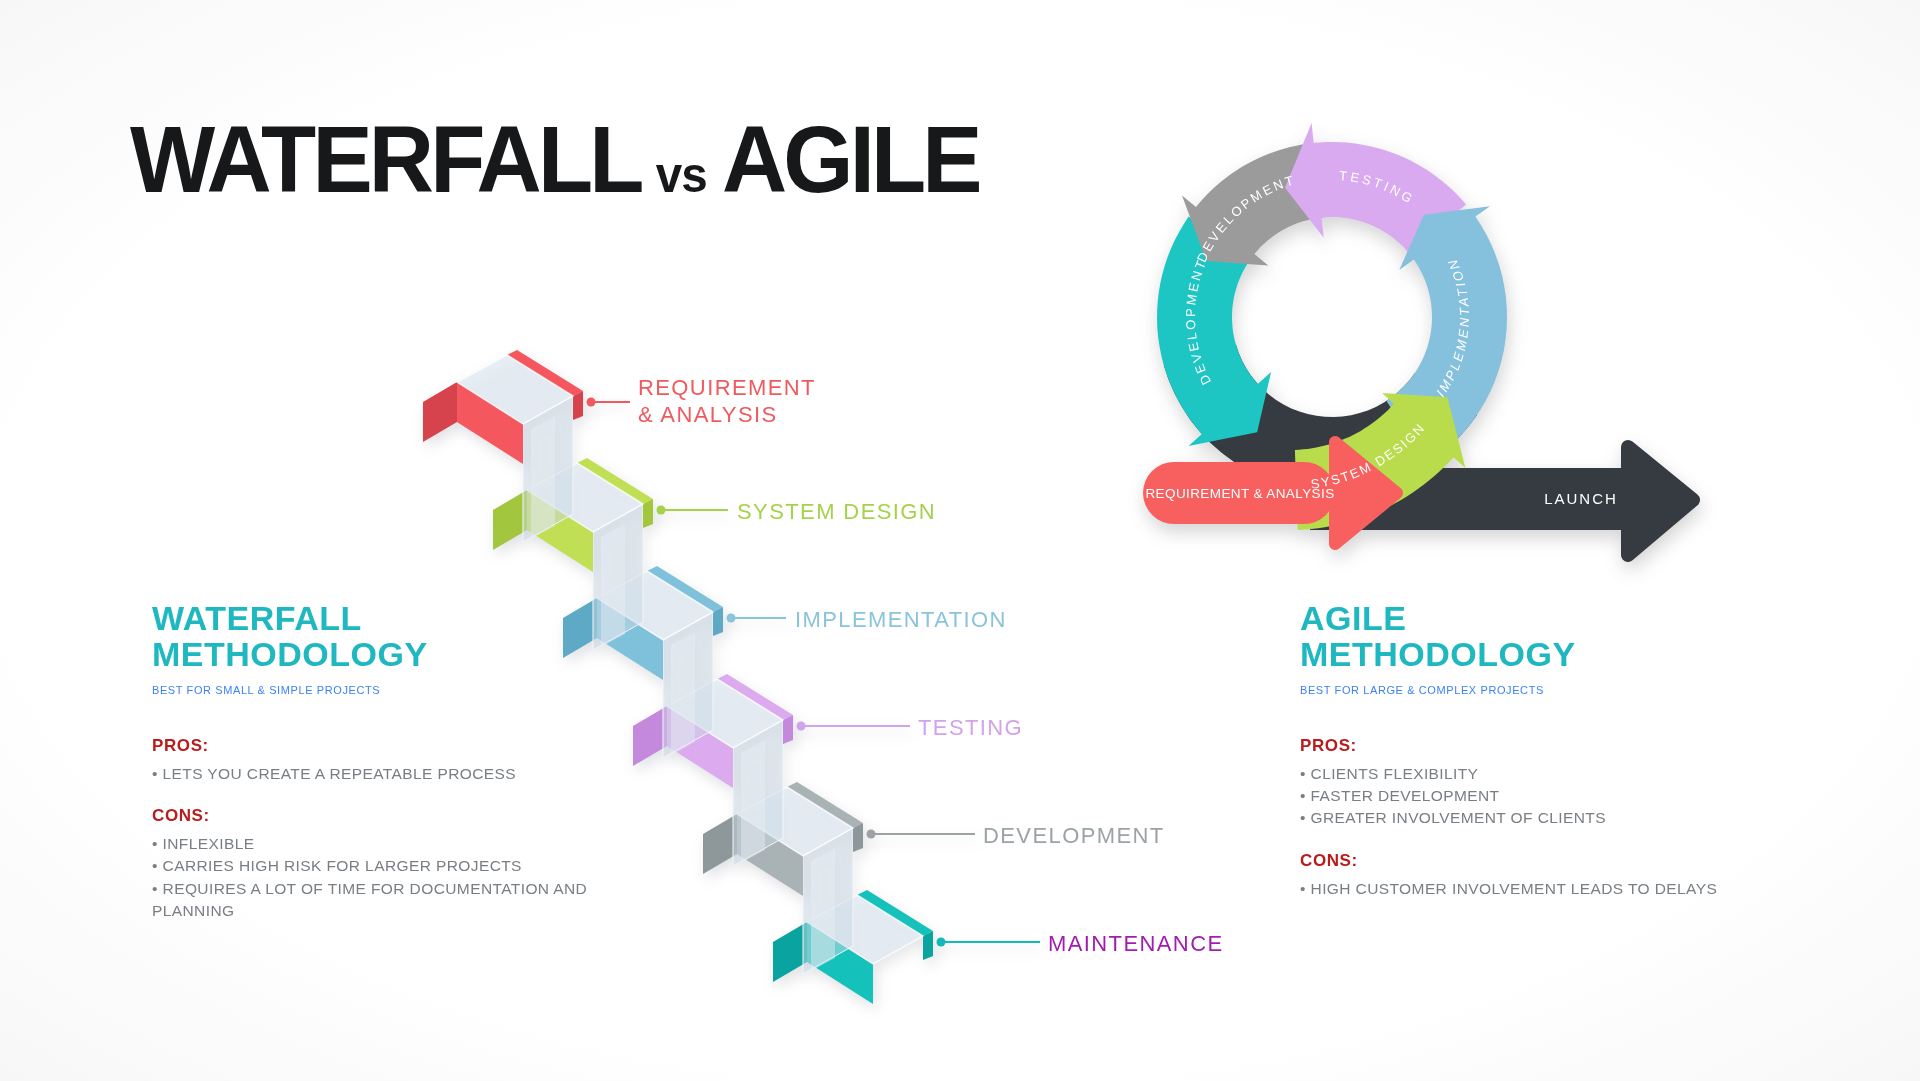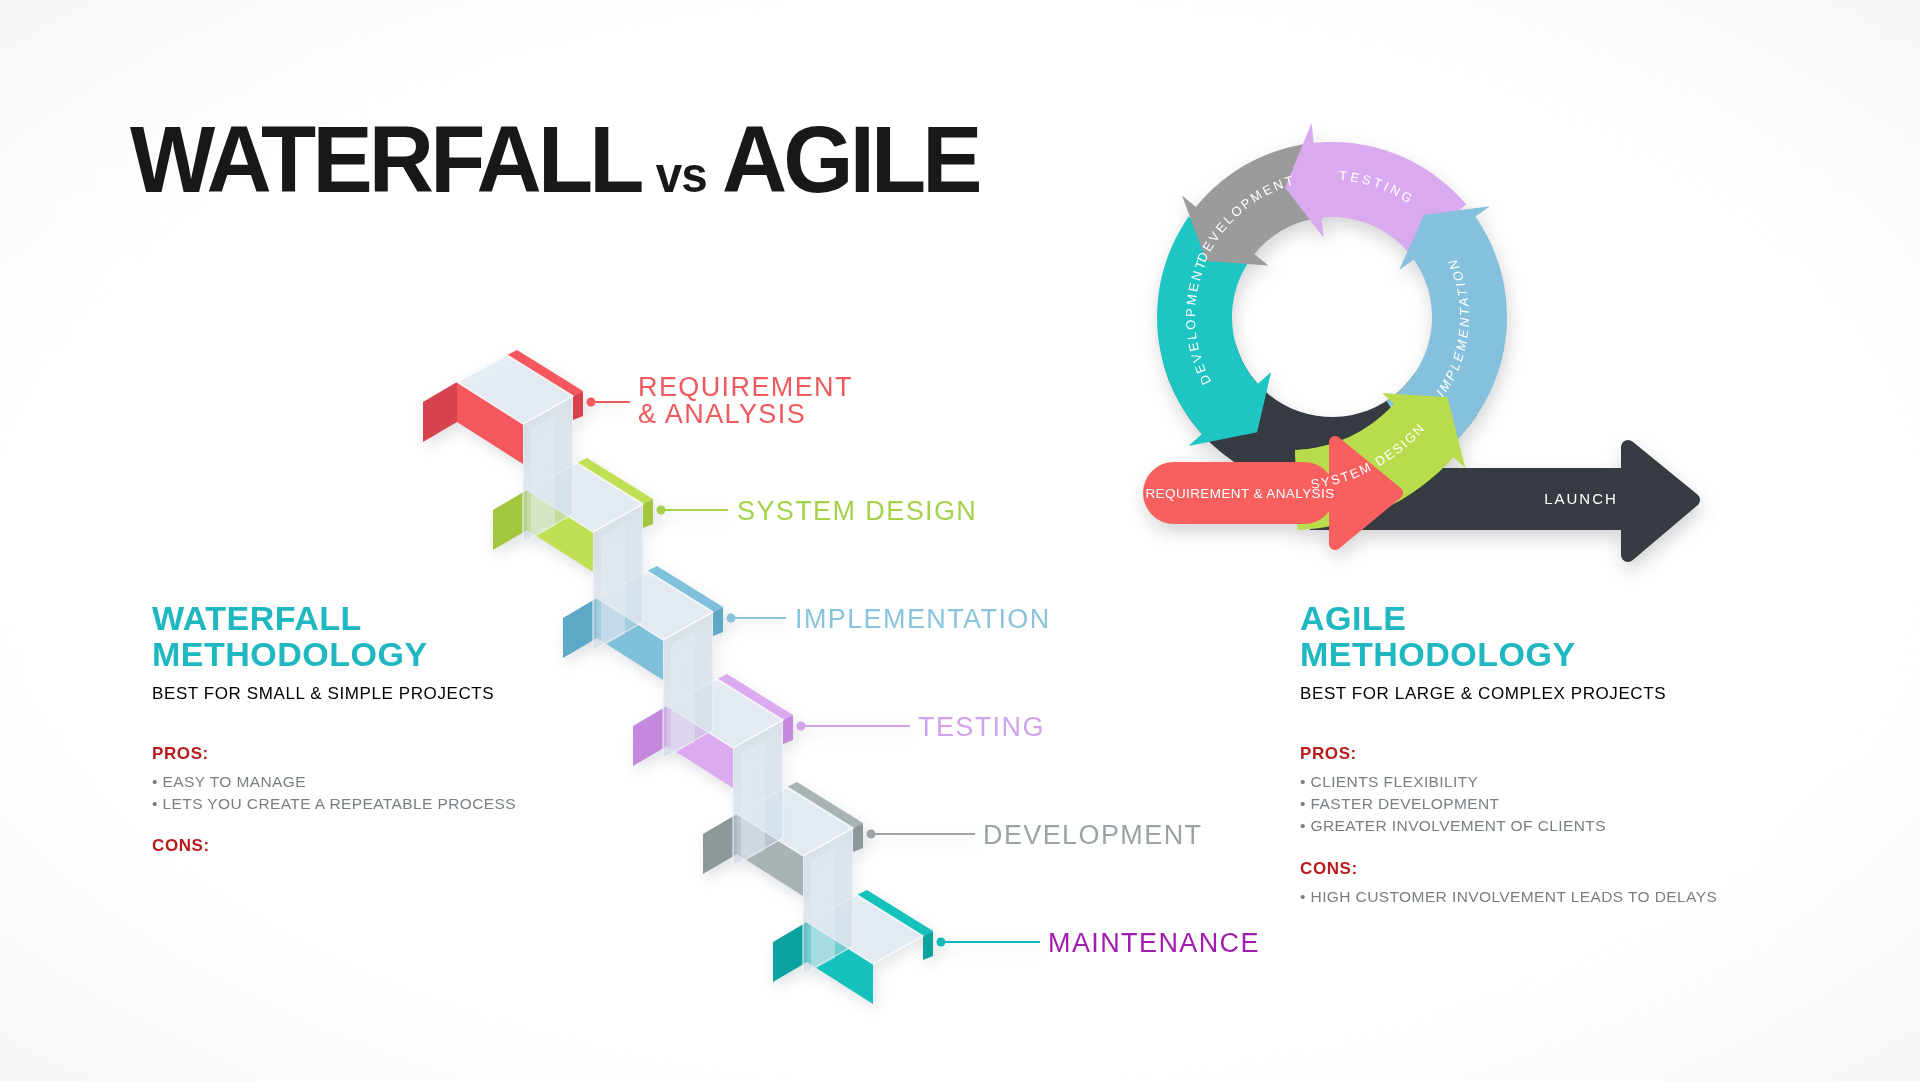--- a/index.html
+++ b/index.html
@@ -14,31 +14,31 @@
     left:130px;top:112px;display:flex;align-items:baseline;color:#17181a;
     transform:scaleX(.95);transform-origin:left;
   }
   #main-title .big{font-size:95px;font-weight:700;letter-spacing:-4px;line-height:1;}
   #main-title .small{font-size:50px;font-weight:700;margin:0 16px;letter-spacing:-1px;}
   
   .method-col{position:absolute;top:600px;}
   #waterfall-col{left:152px;width:520px;}
   #agile-col{left:1300px;width:600px;}
   .method-heading{font-size:34px;line-height:36px;font-weight:700;color:#1fb8c0;letter-spacing:.5px;}
-  .method-subtitle{margin-top:12px;font-size:17px;color:#000000;letter-spacing:.6px;}
+  .method-subtitle{margin-top:12px;font-size:11px;color:#3b82f6;letter-spacing:.6px;}
   .pc-label{margin-top:40px;font-size:17px;font-weight:700;color:#b91c1c;letter-spacing:.6px;}
   .pc-label.cons{margin-top:21px;}
   ul.pc-list{list-style:none;margin:7px 0 0 0;padding:0;}
   ul.pc-list li{
     font-size:15.5px;line-height:22.2px;color:#787e83;letter-spacing:.4px;
   }
   ul.pc-list li::before{content:"• ";color:#787e83;}
   
   .stage-label{
-    position:absolute;font-size:27px;letter-spacing:1.4px;line-height:27px;white-space:nowrap;
+    position:absolute;font-size:22px;letter-spacing:1.4px;line-height:27px;white-space:nowrap;
   }
   
   #waterfall-svg{left:380px;top:330px;filter:drop-shadow(3px 6px 7px rgba(60,70,90,.16));}
   #agile-svg{left:1140px;top:55px;filter:drop-shadow(2px 8px 9px rgba(60,60,70,.22));}
   #agile-svg text{font-family:"Liberation Sans",sans-serif;fill:#ffffff;}
 </style>
 </head>
 <body>
 
 <div class="abs" id="main-title">
@@ -149,24 +149,28 @@
   </svg>
 
 <div class="method-col" id="waterfall-col">
   <div class="method-heading">
     <div>WATERFALL</div>
     <div>METHODOLOGY</div>
   </div>
   <div class="method-subtitle">BEST FOR SMALL &amp; SIMPLE PROJECTS</div>
   <div class="pc-label">PROS:</div>
   <ul class="pc-list">
-    <li>EASY TO MANAGE</li>
     <li>LETS YOU CREATE A REPEATABLE PROCESS</li>
   </ul>
   <div class="pc-label cons">CONS:</div>
+  <ul class="pc-list">
+    <li>INFLEXIBLE</li>
+    <li>CARRIES HIGH RISK FOR LARGER PROJECTS</li>
+    <li>REQUIRES A LOT OF TIME FOR DOCUMENTATION AND PLANNING</li>
+  </ul>
 </div>
 
 <div class="method-col" id="agile-col">
   <div class="method-heading">
     <div>AGILE</div>
     <div>METHODOLOGY</div>
   </div>
   <div class="method-subtitle">BEST FOR LARGE &amp; COMPLEX PROJECTS</div>
   <div class="pc-label">PROS:</div>
   <ul class="pc-list">

